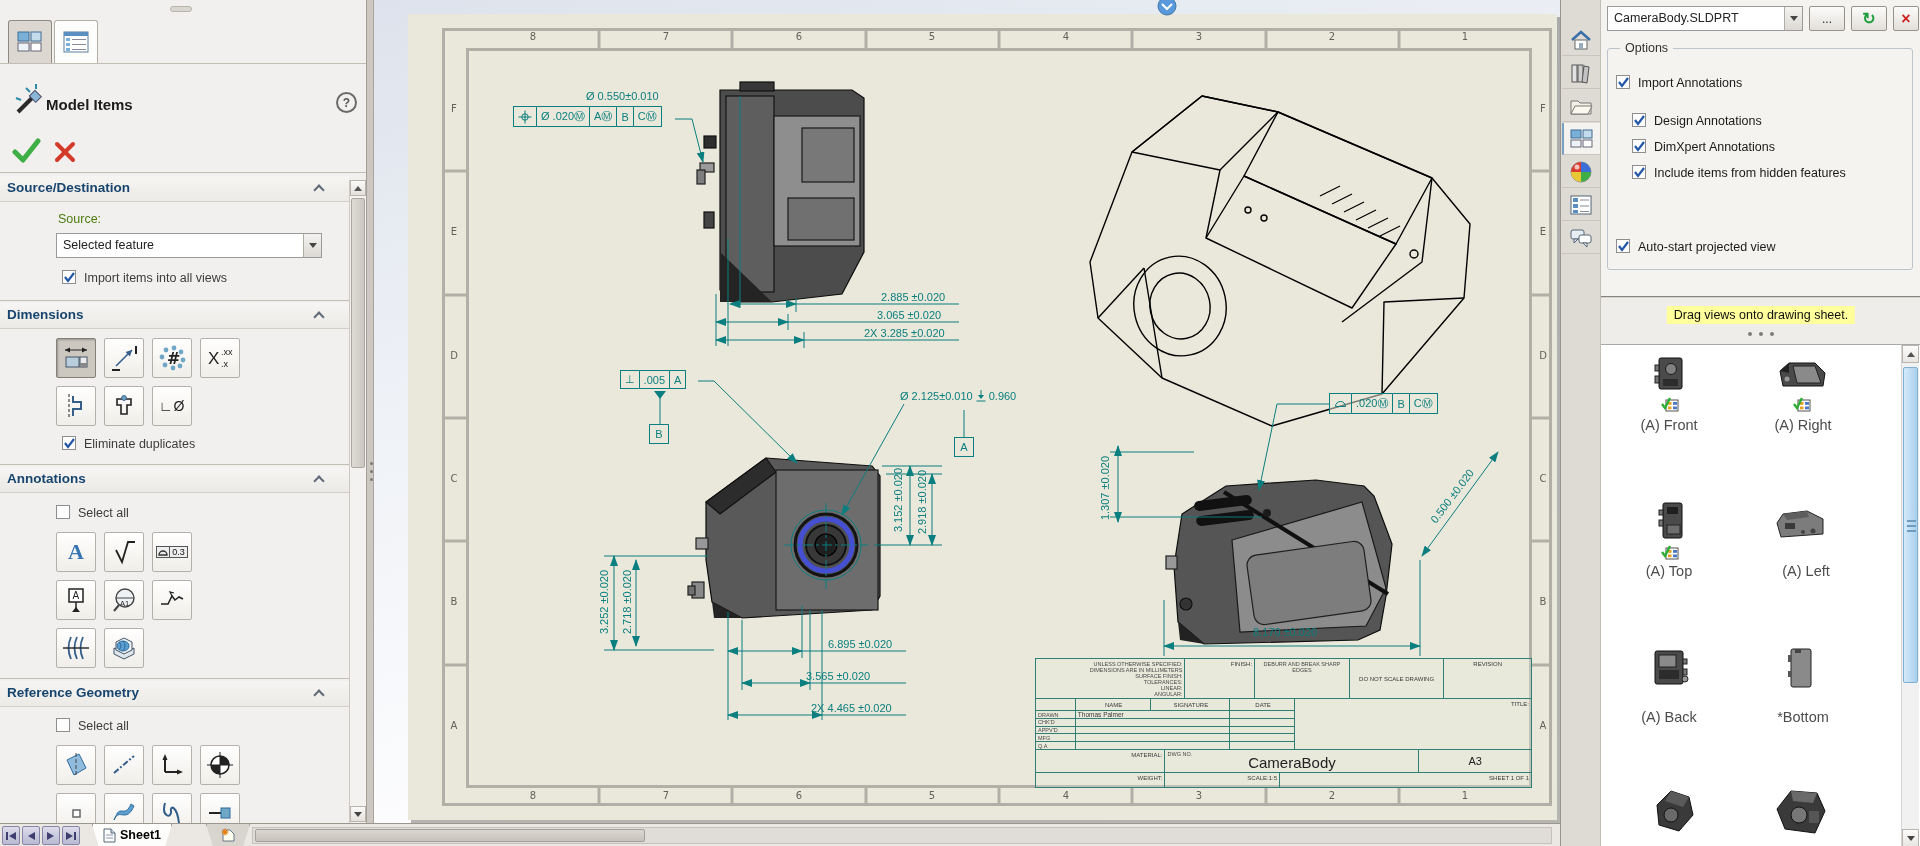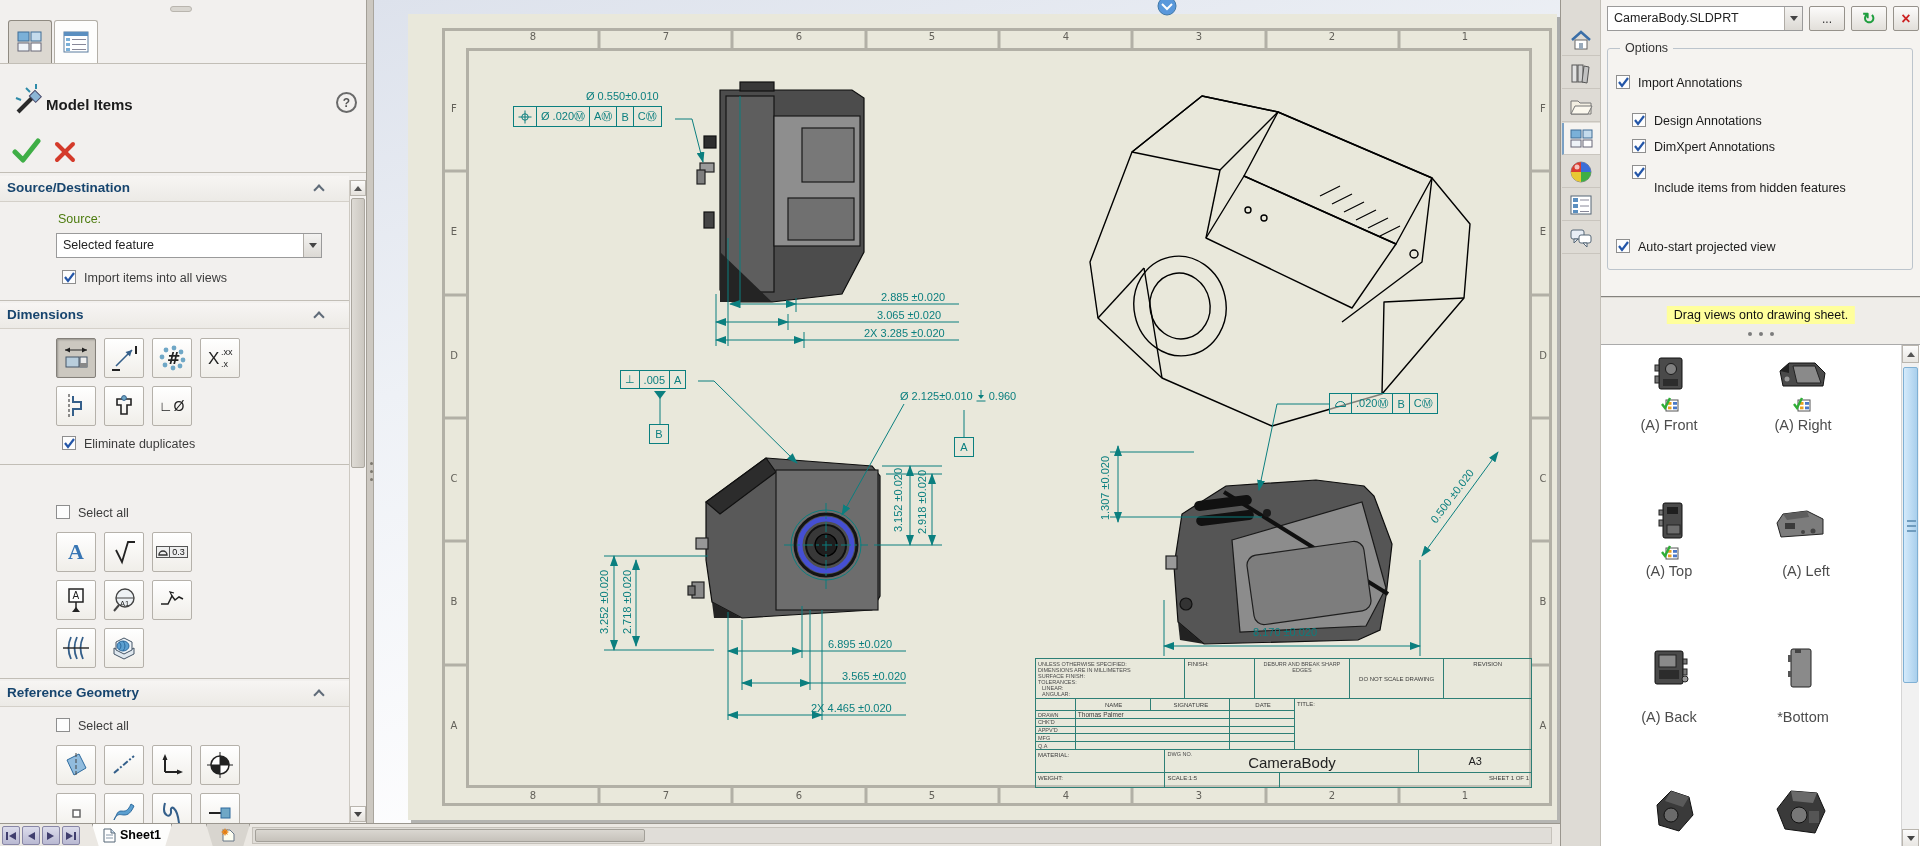--- a/index.html
+++ b/index.html
@@ -46,21 +46,21 @@
   .dim { position:absolute; font-size:11px; color:#0b7f7f; white-space:nowrap; letter-spacing:0; }
   .dim.rot { transform:translate(-50%,-50%) rotate(-90deg); }
   .fcf { position:absolute; display:flex; border:1px solid #0b7f7f; color:#0b7f7f; font-size:11px; background:rgba(233,232,219,.55); align-items:stretch; }
   .fcf span, .fcf i { padding:2px 4px; border-right:1px solid #0b7f7f; font-style:normal; display:flex; align-items:center; }
   .fcf span:last-child { border-right:none; }
   .datum { position:absolute; width:20px; height:20px; border:1px solid #0b7f7f; color:#0b7f7f; font-size:11px; display:flex; align-items:center; justify-content:center; background:rgba(233,232,219,.55); }
 
   
   #tblock { position:absolute; left:661px; top:658px; width:497px; height:130px; border:1px solid #2e7f76; display:flex; flex-direction:column; font-size:6px; color:#3a3a3a; background:rgba(233,232,219,.3); }
   #tblock .r { display:flex; border-bottom:1px solid #2e7f76; }
-  #tblock .c { border-right:1px solid #2e7f76; overflow:hidden; }
+  #tblock .c { border-right:1px solid #2e7f76; overflow:hidden;text-align:right; }
   #tblock .c:last-child { border-right:none; }
   .tiny { font-size:5.5px; line-height:6px; color:#4a4a4a; }
   .tb-name-grid { display:flex; flex-direction:column; }
   .tb-row { display:flex; border-bottom:1px solid #2e7f76; flex:1; align-items:center; }
   .tb-row:last-child { border-bottom:none; }
   .tb-cell { border-right:1px solid #2e7f76; height:100%; display:flex; align-items:center; padding-left:2px; }
 
   
   #tp-strip { position:absolute; left:1560px; top:0; width:40px; height:846px; background:#dedbd5; border-left:1px solid #9a968e; }
   .tp-tab { position:absolute; left:1px; width:38px; height:32px; display:flex; align-items:center; justify-content:center; border-bottom:1px solid #c9c5be; }
@@ -207,20 +207,24 @@
     <span style="font-size:14px;color:#222;letter-spacing:1px">∟Ø</span>
   </div>
   <span class="cbx" style="left:62px;top:436px">
       <svg width="11" height="11">
         <path d="M1,5 L4,9 L10,1" stroke="#2456a8" stroke-width="2.2" fill="none"></path>
       </svg>
     </span>
   <div class="lbl" style="left:84px;top:437px">Eliminate duplicates</div>
   <div class="pm-sep" style="top:464px"></div>
 
+  <div class="sec-hdr" style="top:467px">
+    <span>Annotations</span>
+    <i class="chev"></i>
+  </div>
   <span class="cbx" style="left:56px;top:505px"></span>
   <div class="lbl" style="left:78px;top:506px">Select all</div>
   <div class="ib" style="left:56px;top:532px">
     <span style="font-family:'Liberation Serif',serif;font-size:22px;font-weight:bold;color:#3876b4">A</span>
   </div>
   <div class="ib" style="left:104px;top:532px">
     <svg width="28" height="28">
         <polyline points="6,12 12,24 18,4 25,4" stroke="#222" stroke-width="1.8" fill="none"></polyline>
       </svg>
   </div>
@@ -541,21 +545,21 @@
     <span>0.960</span>
   </div>
   <div class="datum" style="left:580px;top:437px">
       <span>A</span>
     </div>
   <div class="dim rot" style="left:524px;top:500px">3.152 ±0.020</div>
   <div class="dim rot" style="left:548px;top:502px">2.918 ±0.020</div>
   <div class="dim rot" style="left:230px;top:602px">3.252 ±0.020</div>
   <div class="dim rot" style="left:253px;top:602px">2.718 ±0.020</div>
   <div class="dim" style="left:454px;top:638px">6.895 ±0.020</div>
-  <div class="dim" style="left:468px;top:670px">3.565 ±0.020</div>
+  <div class="dim" style="left:432px;top:670px">3.565 ±0.020</div>
   <div class="dim" style="left:437px;top:702px">2X 4.465 ±0.020</div>
   <div class="dim rot" style="left:731px;top:488px">1.307 ±0.020</div>
   <div class="dim" style="left:1078px;top:496px;transform:translate(-50%,-50%) rotate(-53deg)">0.500 ±0.020</div>
   <div class="dim" style="left:879px;top:626px">8.170 ±0.020</div>
   <div class="fcf" style="left:955px;top:393px">
     <i>
         <svg width="13" height="9">
           <path d="M1.5,7.5 A5,5 0 0 1 11.5,7.5 L1.5,7.5 Z" fill="none" stroke="#0b7f7f"></path>
         </svg>
       </i>
@@ -770,21 +774,21 @@
         <svg width="11" height="11">
           <path d="M1,5 L4,9 L10,1" stroke="#2456a8" stroke-width="2.2" fill="none"></path>
         </svg>
       </span>
     <span class="tp-cb-lbl" style="left:46px;top:91px">DimXpert Annotations</span>
     <span class="cbx" style="left:24px;top:116px">
         <svg width="11" height="11">
           <path d="M1,5 L4,9 L10,1" stroke="#2456a8" stroke-width="2.2" fill="none"></path>
         </svg>
       </span>
-    <span class="tp-cb-lbl" style="left:46px;top:132px">Include items from hidden features</span>
+    <span class="tp-cb-lbl" style="left:46px;top:117px">Include items from hidden features</span>
     <span class="cbx" style="left:8px;top:190px">
         <svg width="11" height="11">
           <path d="M1,5 L4,9 L10,1" stroke="#2456a8" stroke-width="2.2" fill="none"></path>
         </svg>
       </span>
     <span class="tp-cb-lbl" style="left:30px;top:191px">Auto-start projected view</span>
   </div>
 
   <div class="hint">
     <span class="hl">Drag views onto drawing sheet.</span>

